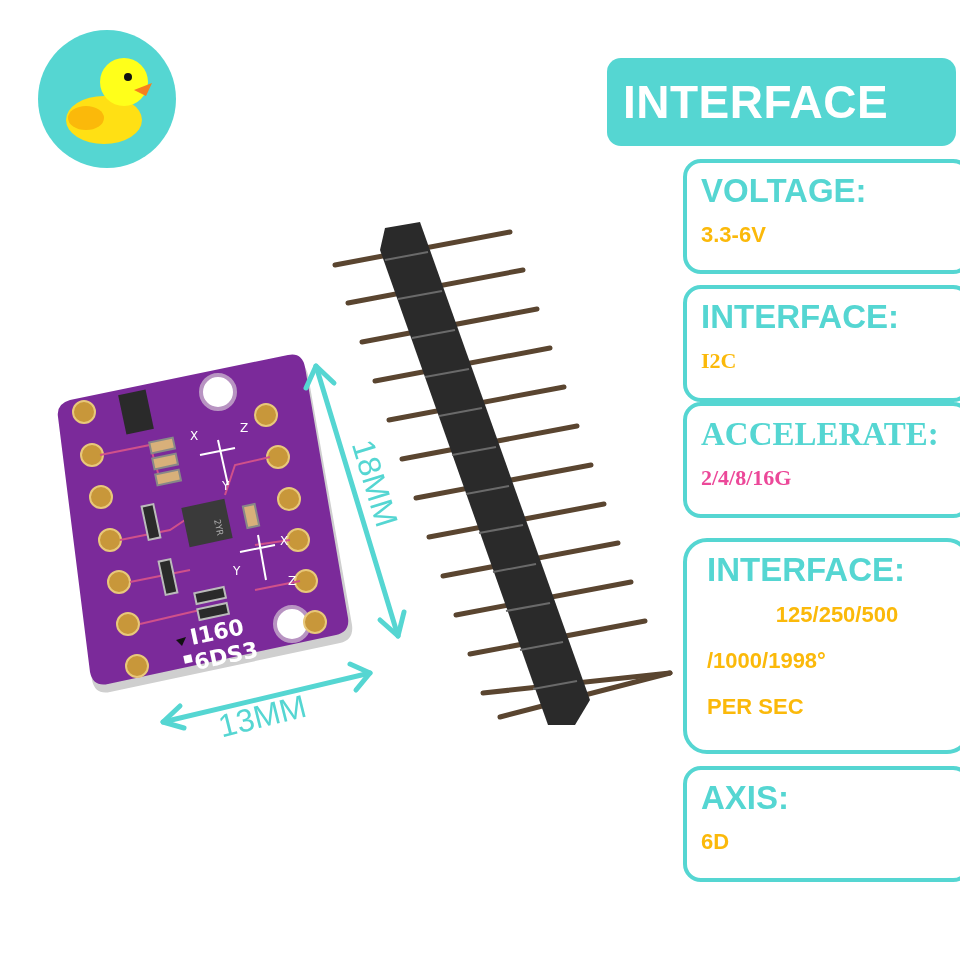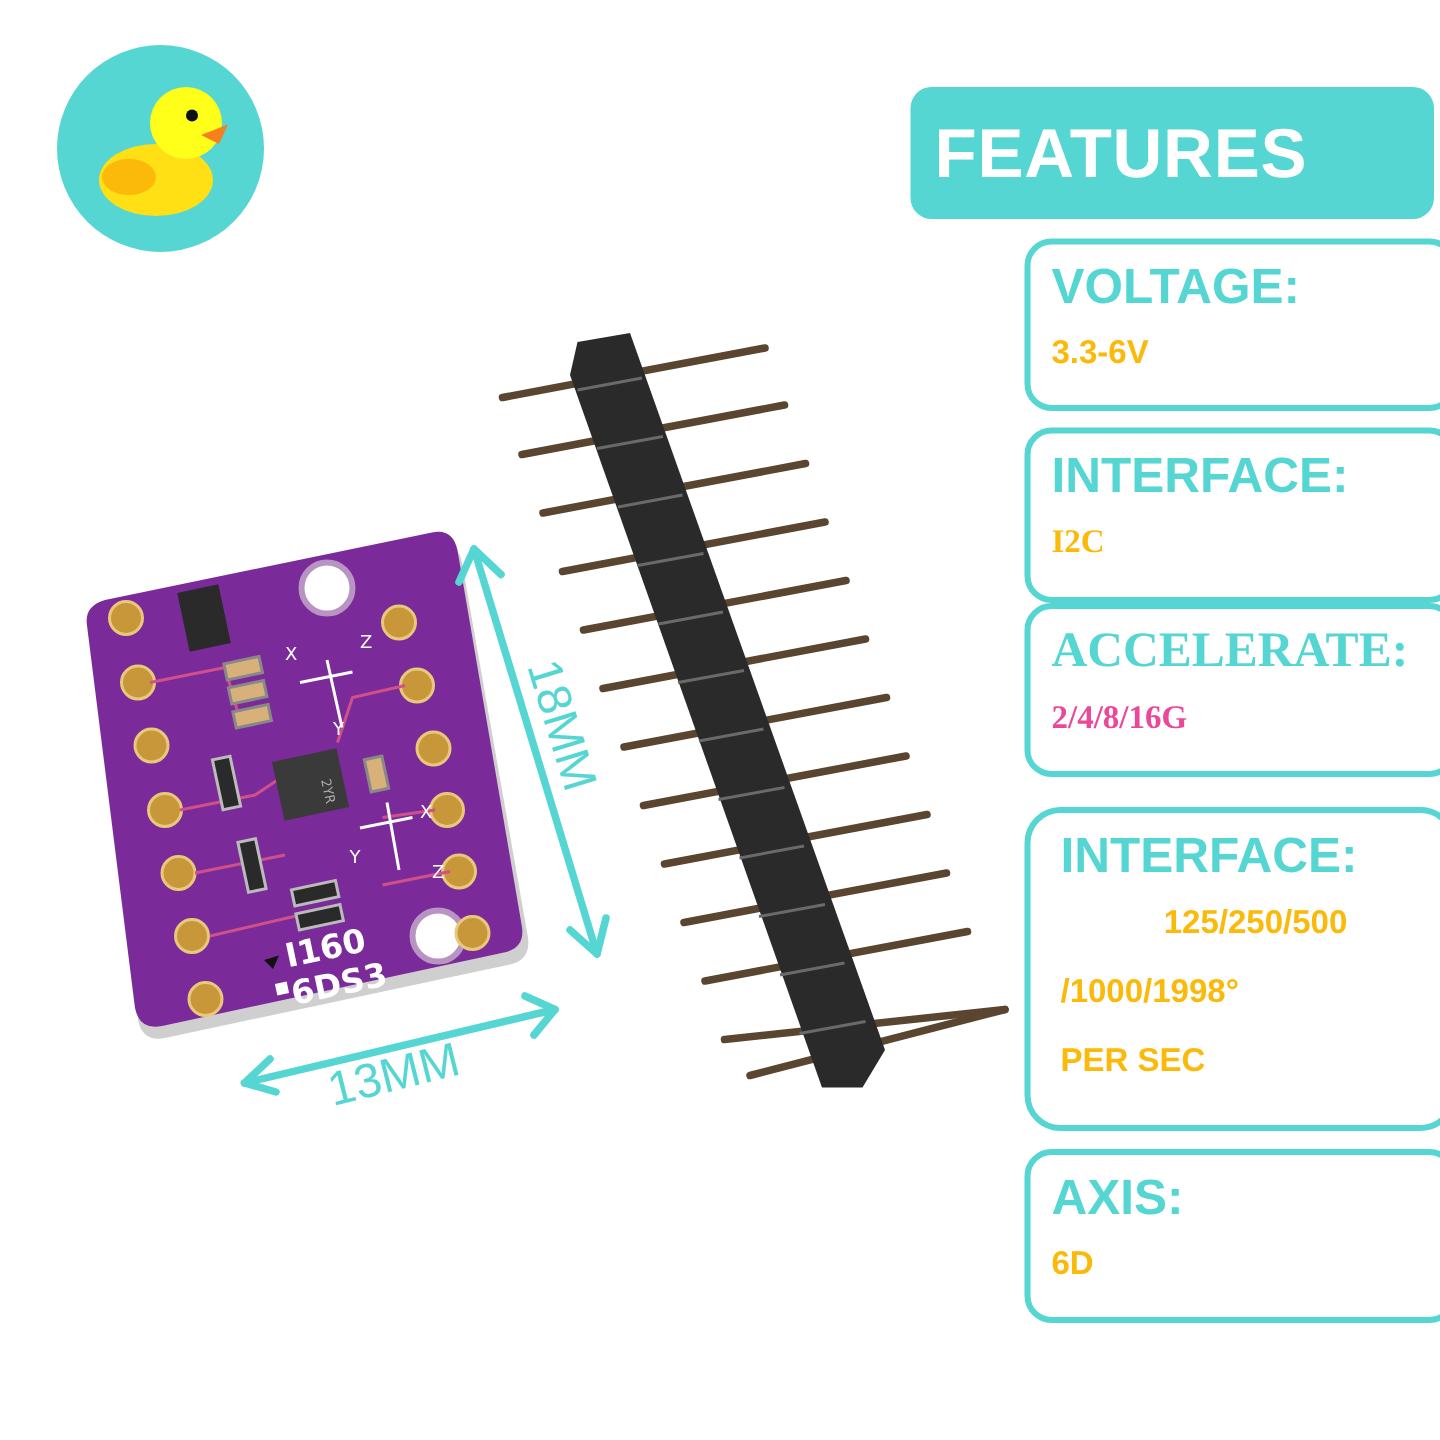--- a/index.html
+++ b/index.html
@@ -33,21 +33,21 @@
   <svg width="138" height="138" viewBox="0 0 138 138">
     <ellipse cx="66" cy="90" rx="38" ry="24" fill="#ffe014"></ellipse>
     <ellipse cx="48" cy="88" rx="18" ry="12" fill="#fbb90a"></ellipse>
     <circle cx="86" cy="52" r="24" fill="#ffff1a"></circle>
     <circle cx="90" cy="47" r="4" fill="#111"></circle>
     <path d="M96 60 L114 53 L108 66 Z" fill="#f77f1e"></path>
   </svg>
 </div>
 
 <div class="features-header" style="background:#55d6d2;">
-  <span>FEATURES</span>
+  <span>INTERFACE</span>
 </div>
 
 <div class="spec-box" style="top:159px;height:115px;border-color:#55d6d2;">
   <span class="spec-label" style="color:#55d6d2;">VOLTAGE:</span>
   <span class="spec-value" style="color:#fbb90a;">3.3-6V</span>
 </div>
 
 <div class="spec-box" style="top:285px;height:117px;border-color:#55d6d2;">
   <span class="spec-label" style="color:#55d6d2;">INTERFACE:</span>
   <span class="spec-value" style="color:#fbb90a;font-family:Liberation Serif, serif;">I2C</span>

